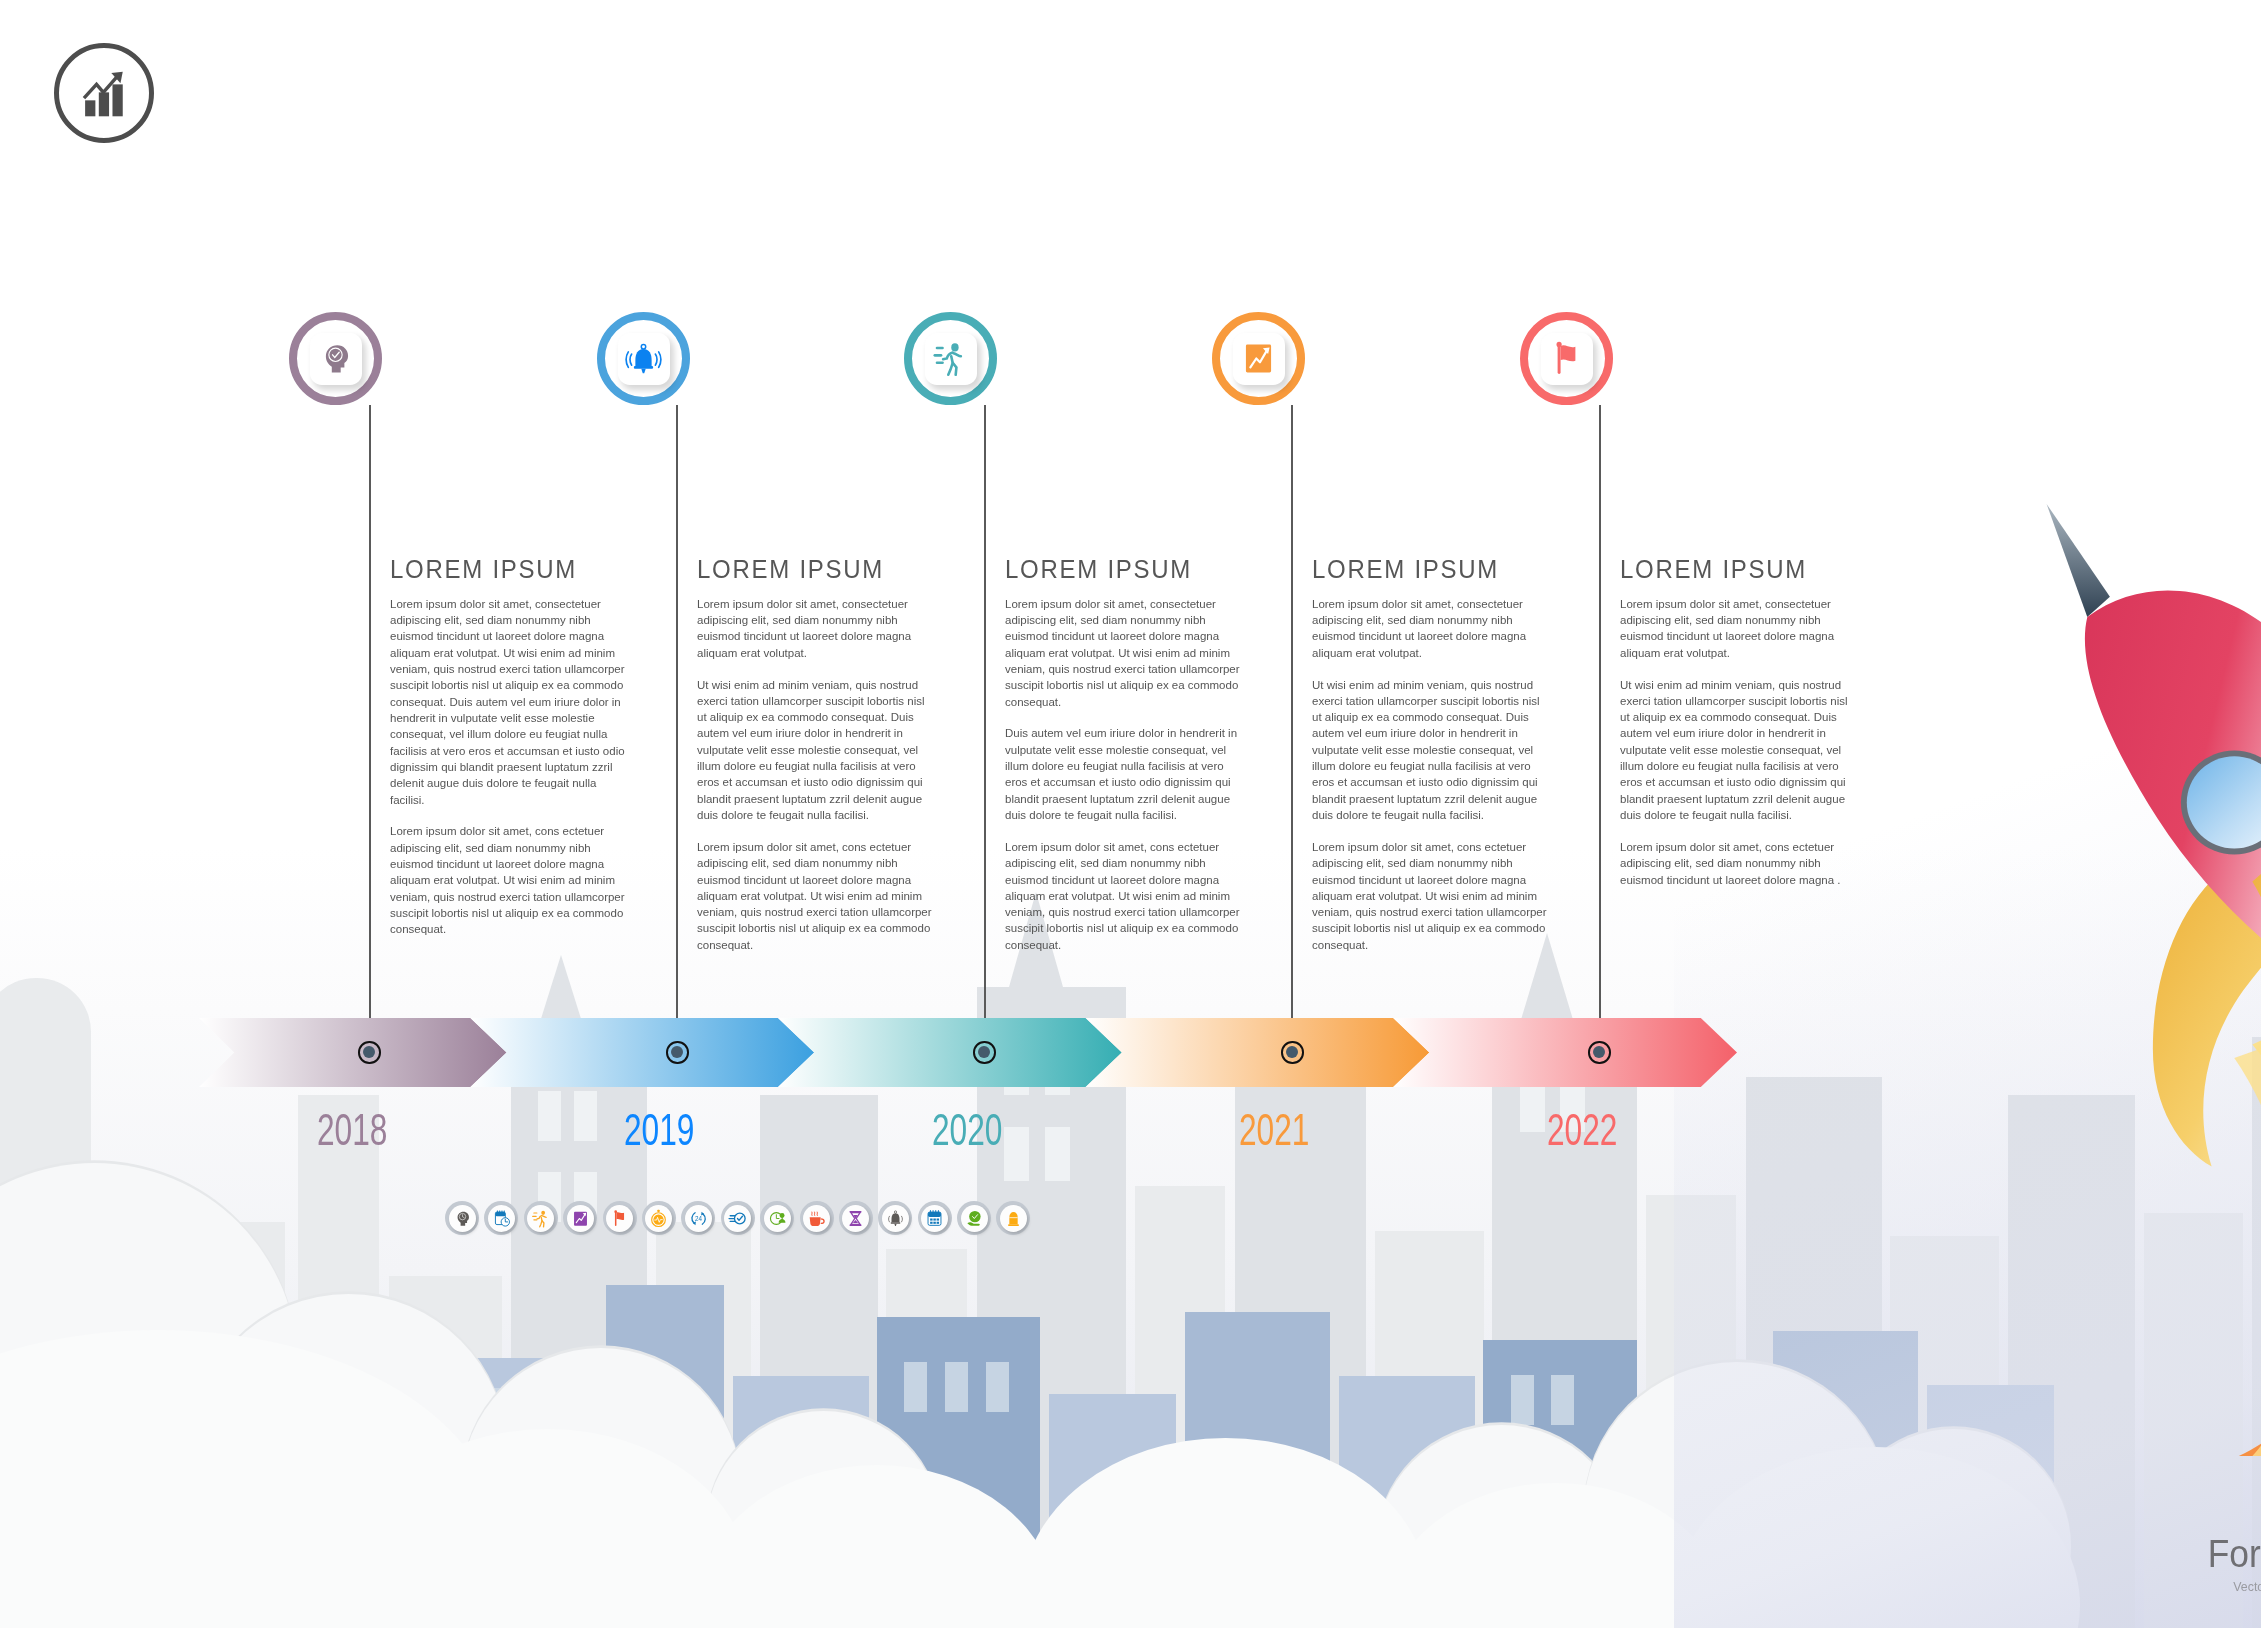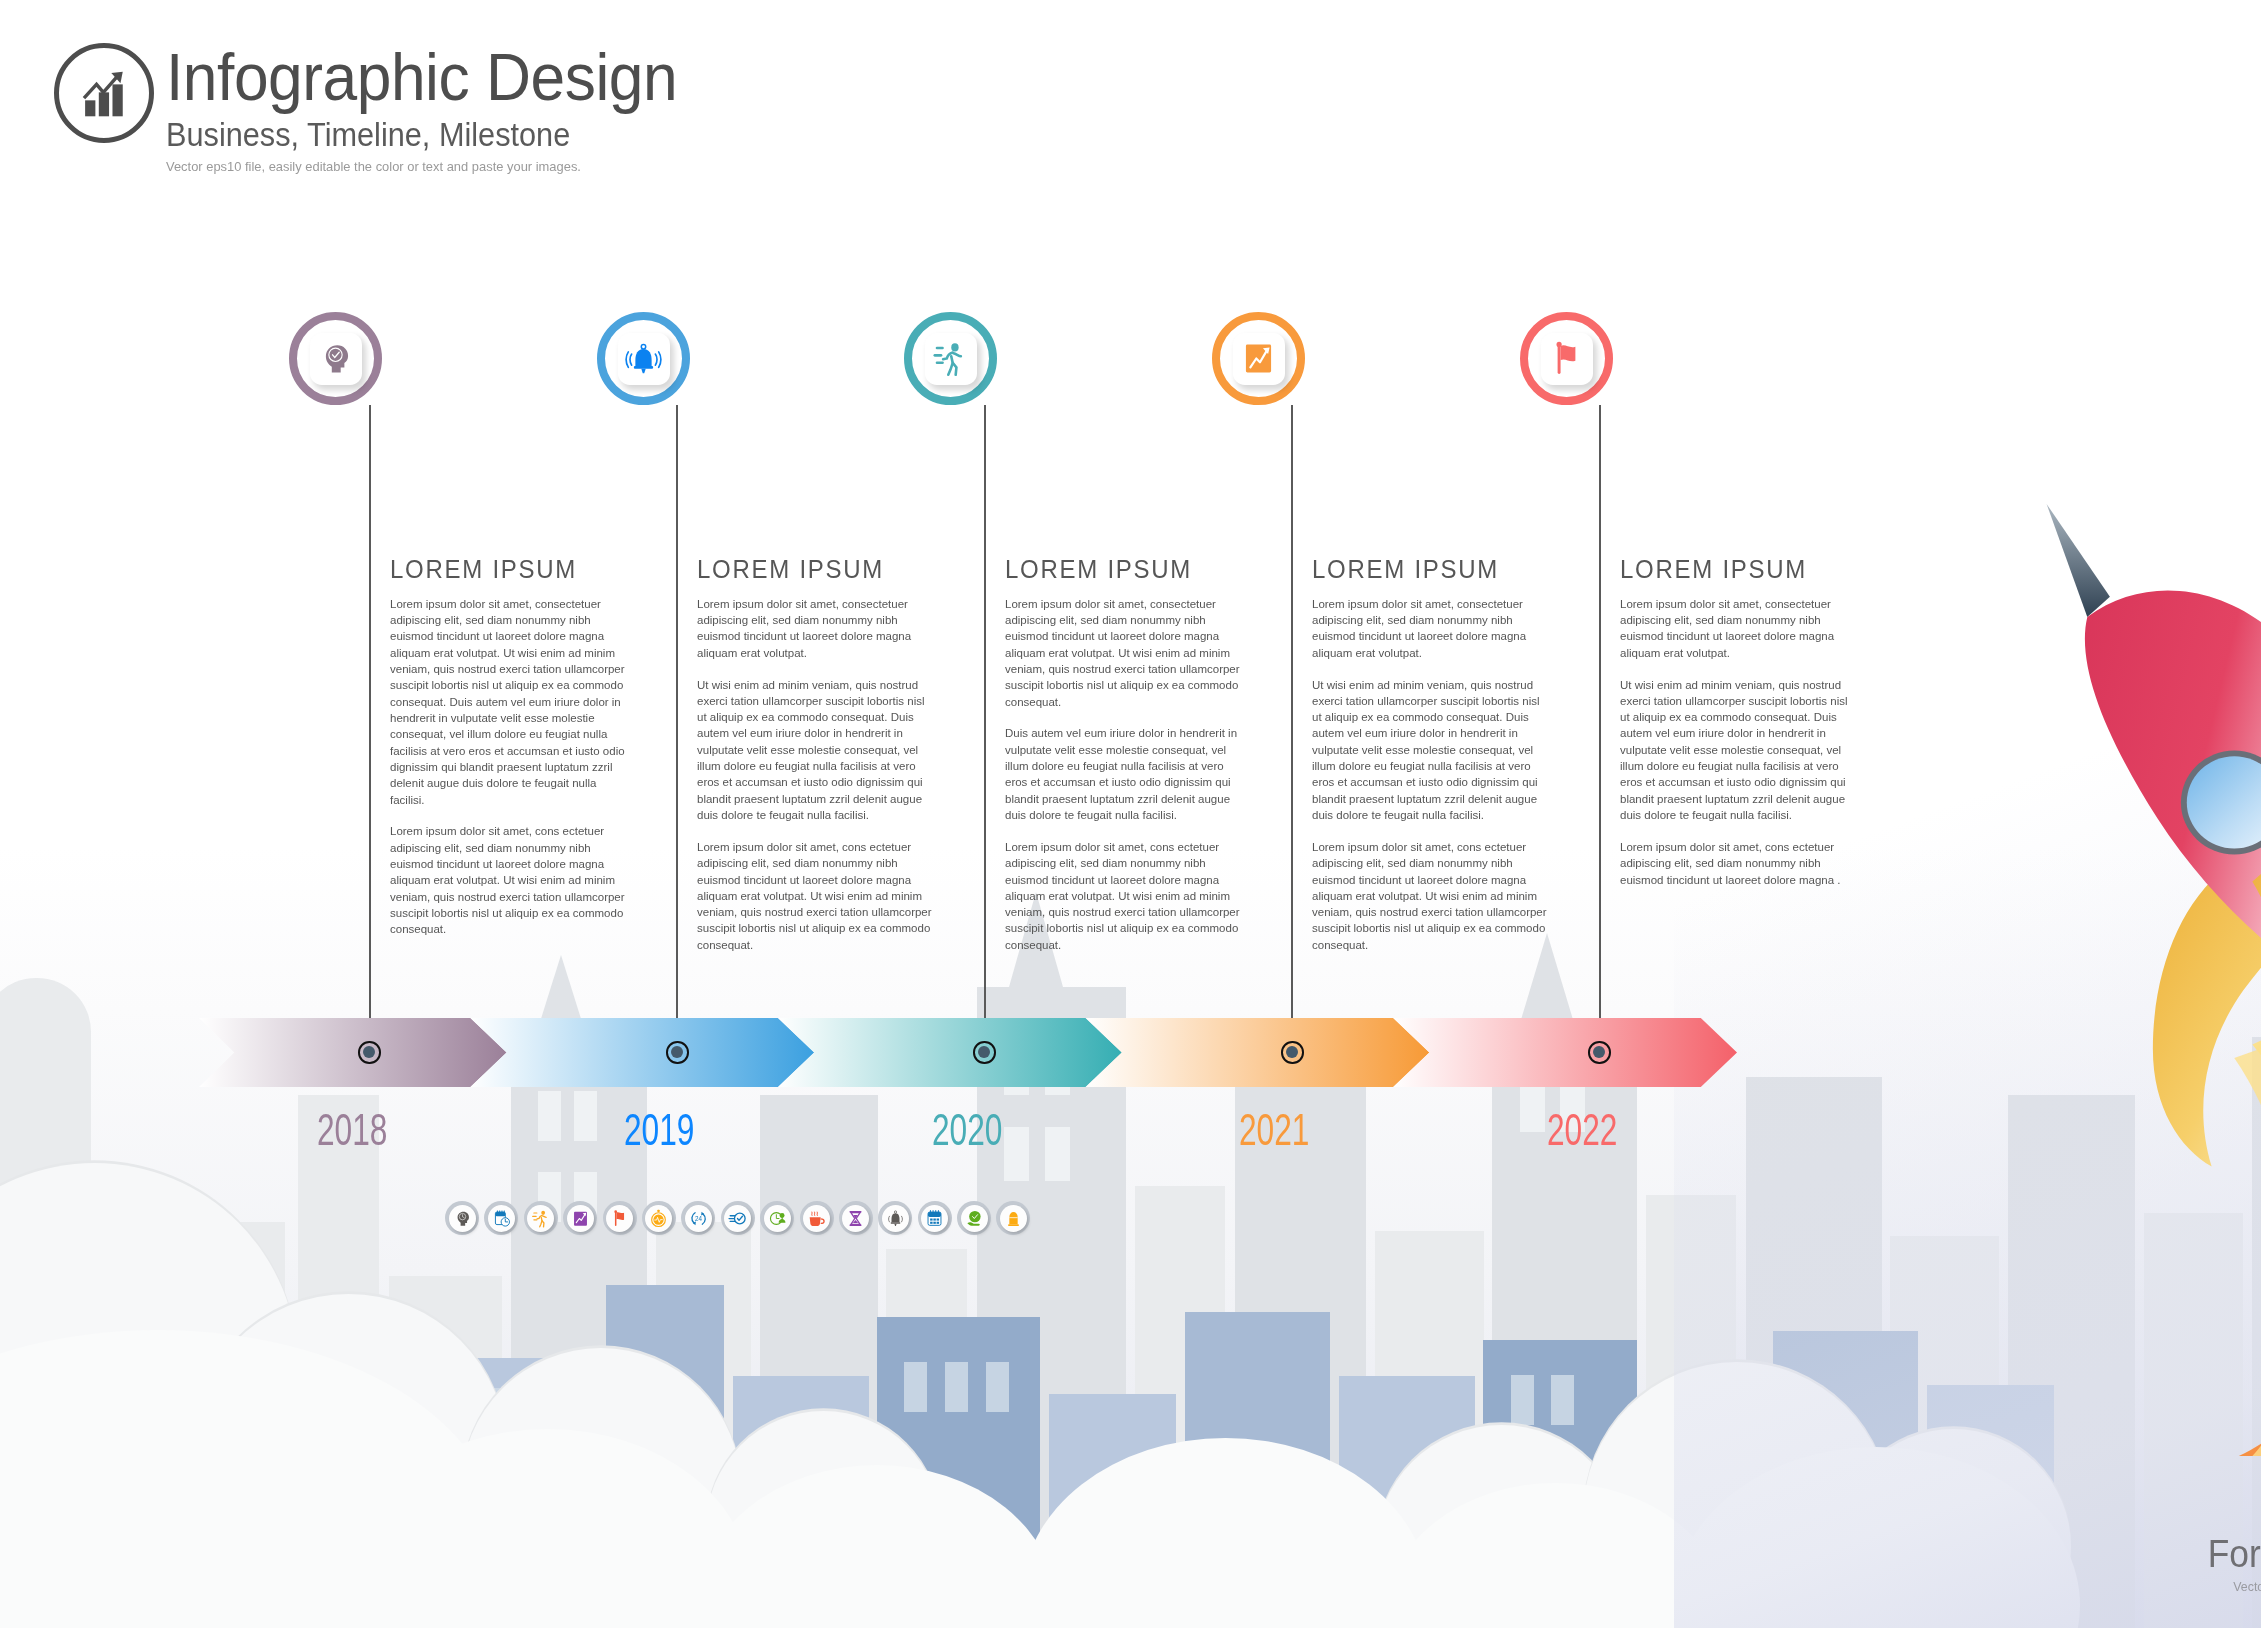--- a/index.html
+++ b/index.html
@@ -185,25 +185,20 @@
 
   <div class="header">
     <div class="logo-circle">
       <svg viewBox="0 0 100 100" aria-hidden="true">
         <rect x="16" y="62" width="18" height="28" fill="#4d4d4d"></rect>
         <rect x="40" y="48" width="18" height="42" fill="#4d4d4d"></rect>
         <rect x="64" y="34" width="18" height="56" fill="#4d4d4d"></rect>
         <path d="M14 58 L36 34 L48 48 L74 18" stroke="#4d4d4d" stroke-width="6" fill="none"></path>
         <path d="M62 14 L82 12 L78 32 Z" fill="#4d4d4d"></path>
       </svg>
-    </div>
-    <div class="head-text">
-      <div class="head-title">Infographic Design</div>
-      <div class="head-sub">Business, Timeline, Milestone</div>
-      <div class="head-note">Vector eps10 file, easily editable the color or text and paste your images.</div>
     </div>
   </div>
 
   <div class="rocket" style="left:1999px;top:461px;width:656px;height:995px;">
     <svg viewBox="0 0 1450 2200" width="656" height="995">
       <defs>
         <linearGradient id="bodyg" x1="0" y1="0" x2="1" y2="0.3">
           <stop offset="0%" stop-color="#d9365a"></stop>
           <stop offset="45%" stop-color="#e34363"></stop>
           <stop offset="78%" stop-color="#f6b6c4"></stop>

